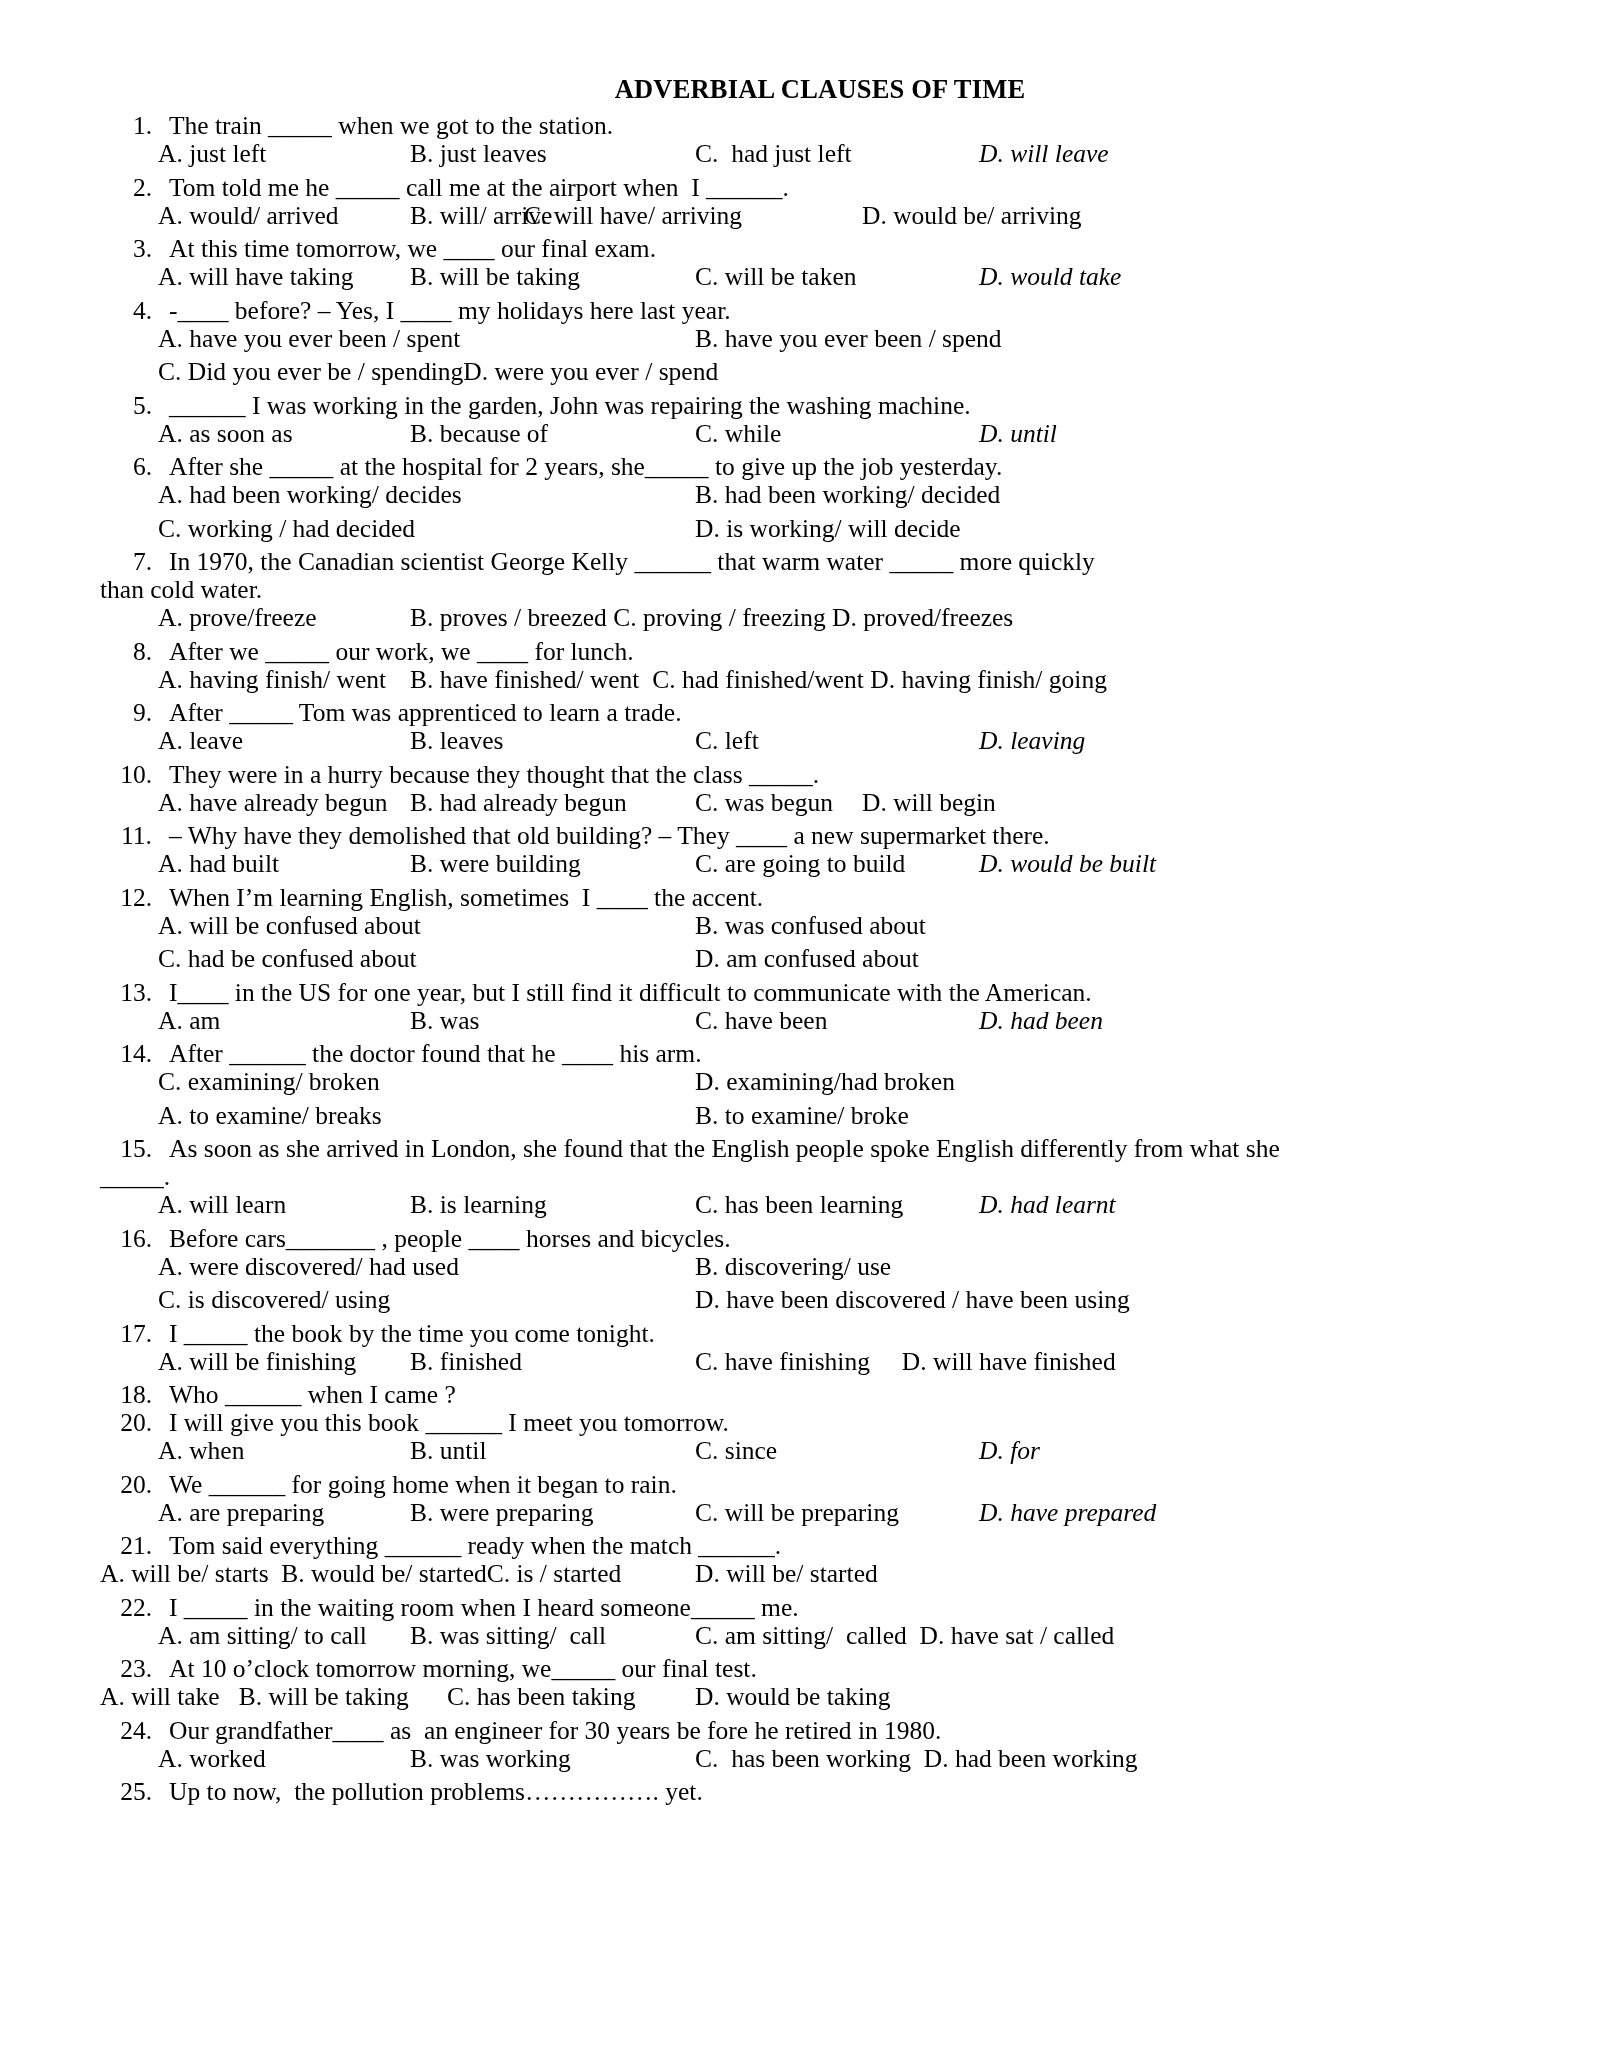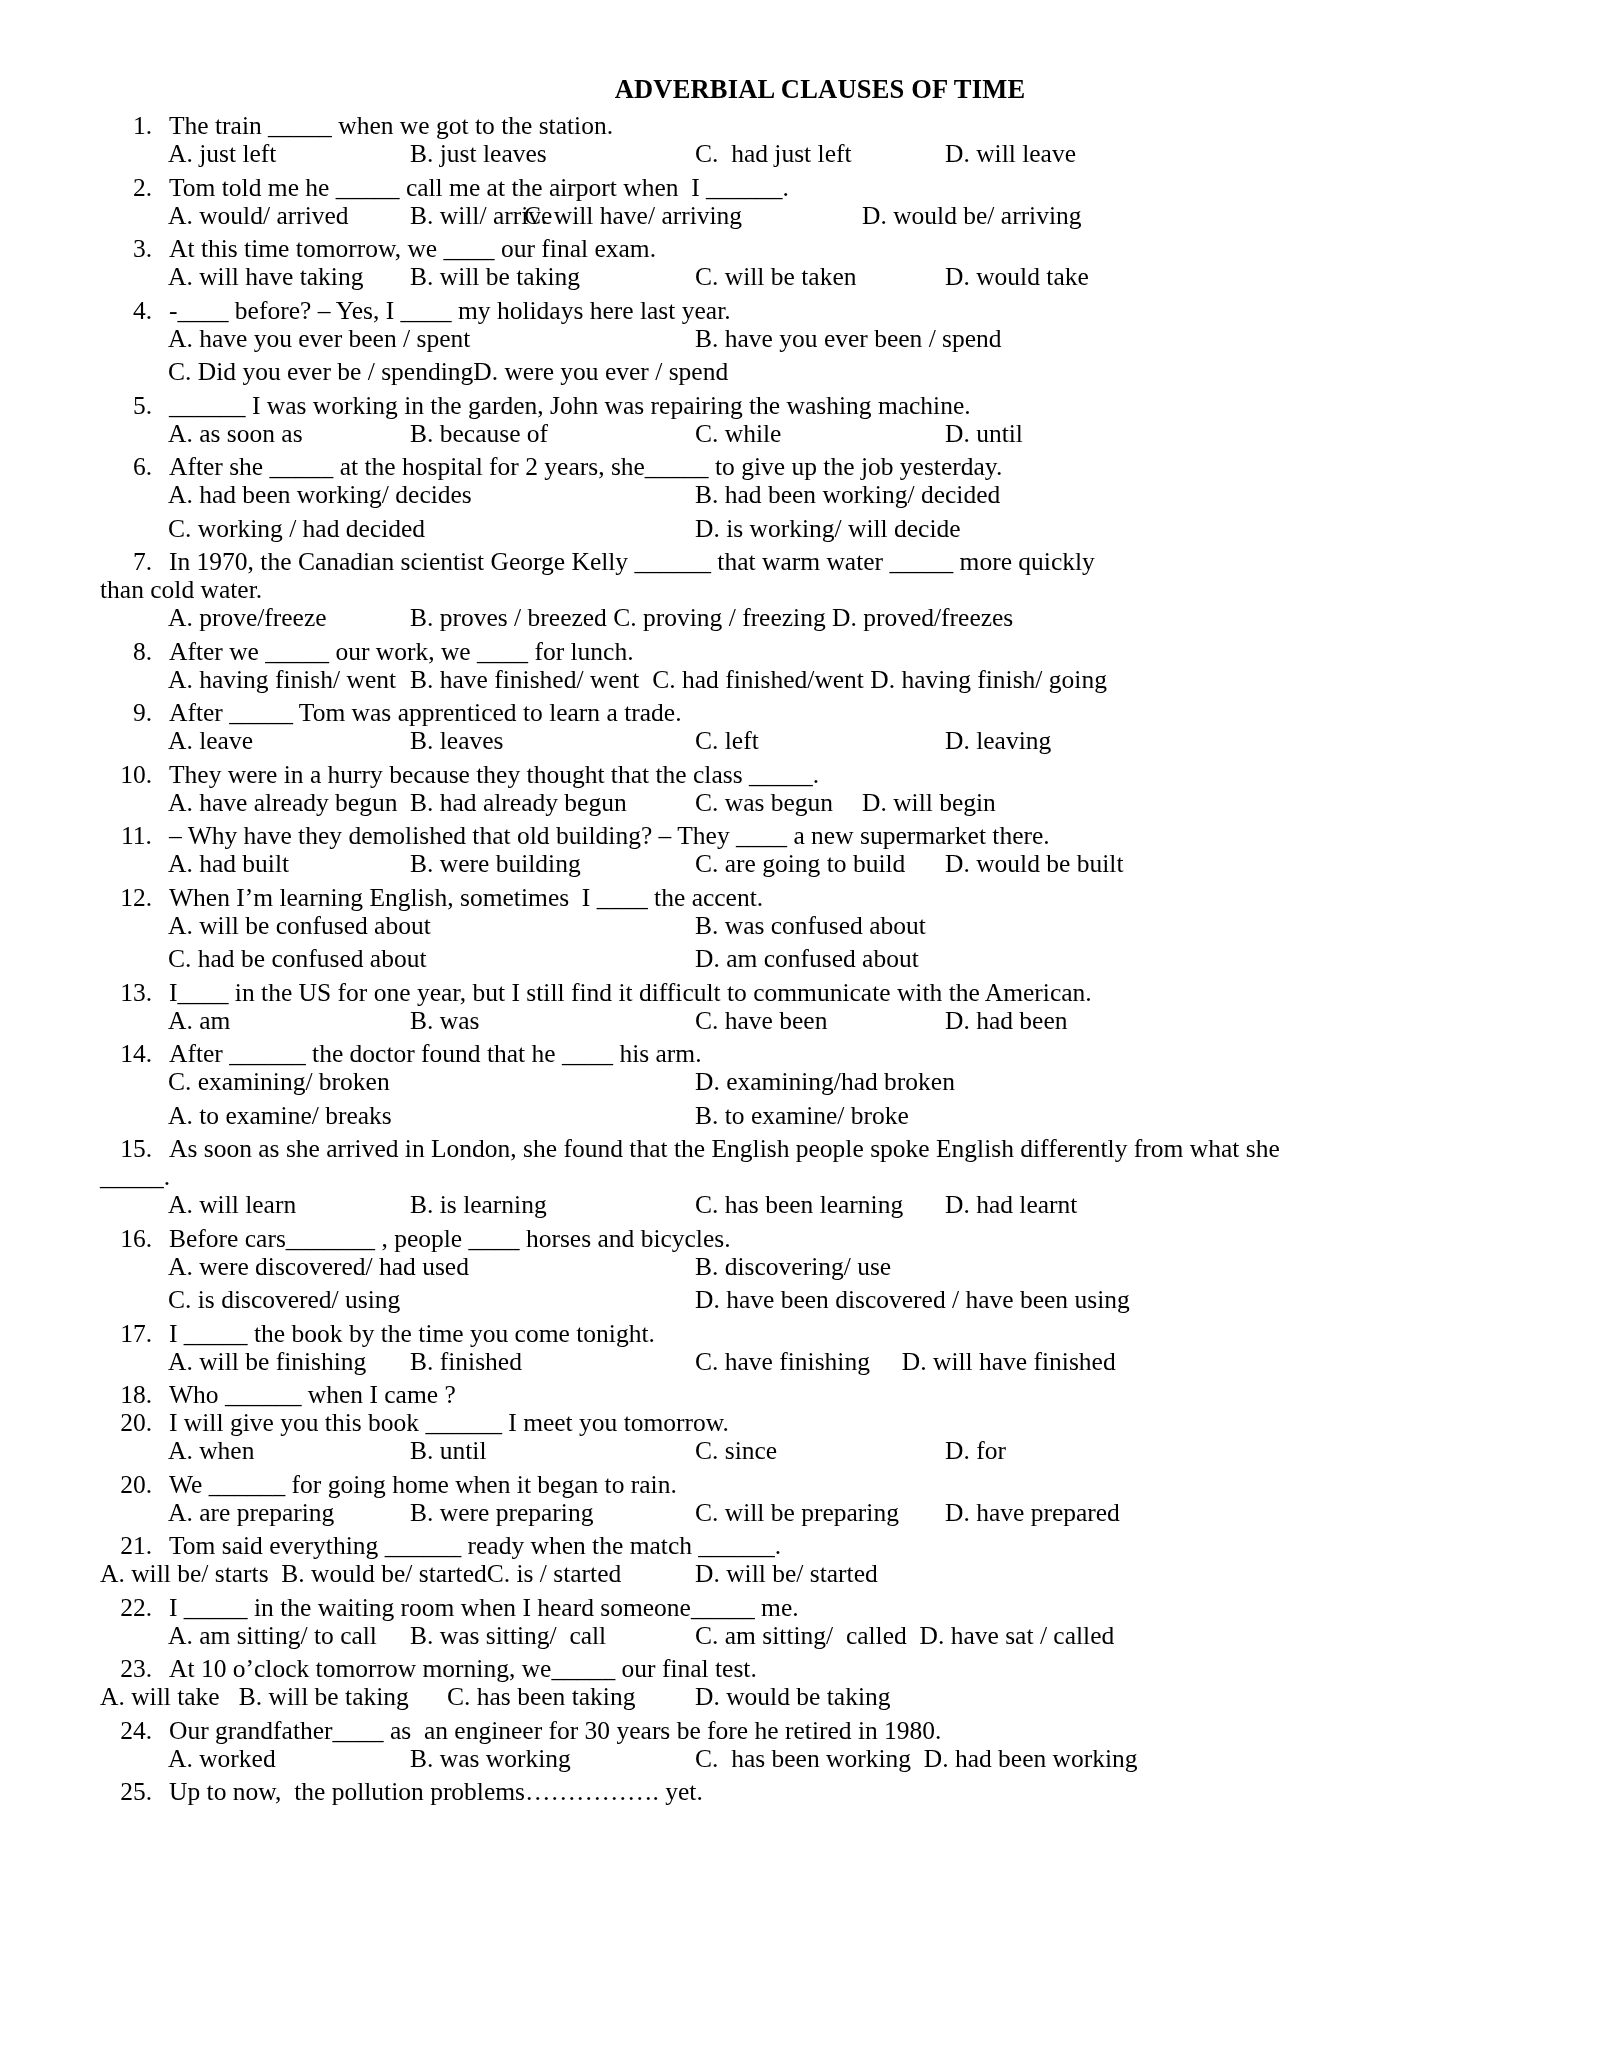--- a/index.html
+++ b/index.html
@@ -68,24 +68,24 @@
     margin: 0 0 2.5px 0;
     white-space: pre;
   }
   .opt {
     position: absolute;
     top: 0;
     white-space: pre;
   }
   
   .c0  { left: 0px; }
-  .c1  { left: 68px; }
+  .c1  { left: 58px; }
   .c2  { left: 310px; }
   .c3  { left: 595px; }
-  .c4  { left: 845px; }
+  .c4  { left: 879px; font-style: italic; }
   .c5  { left: 424px; }
   .c6  { left: 762px; }
 </style>
 </head>
 <body>
 
 <div class="page">
 
   <h1 class="doc-title">ADVERBIAL CLAUSES OF TIME</h1>
 

